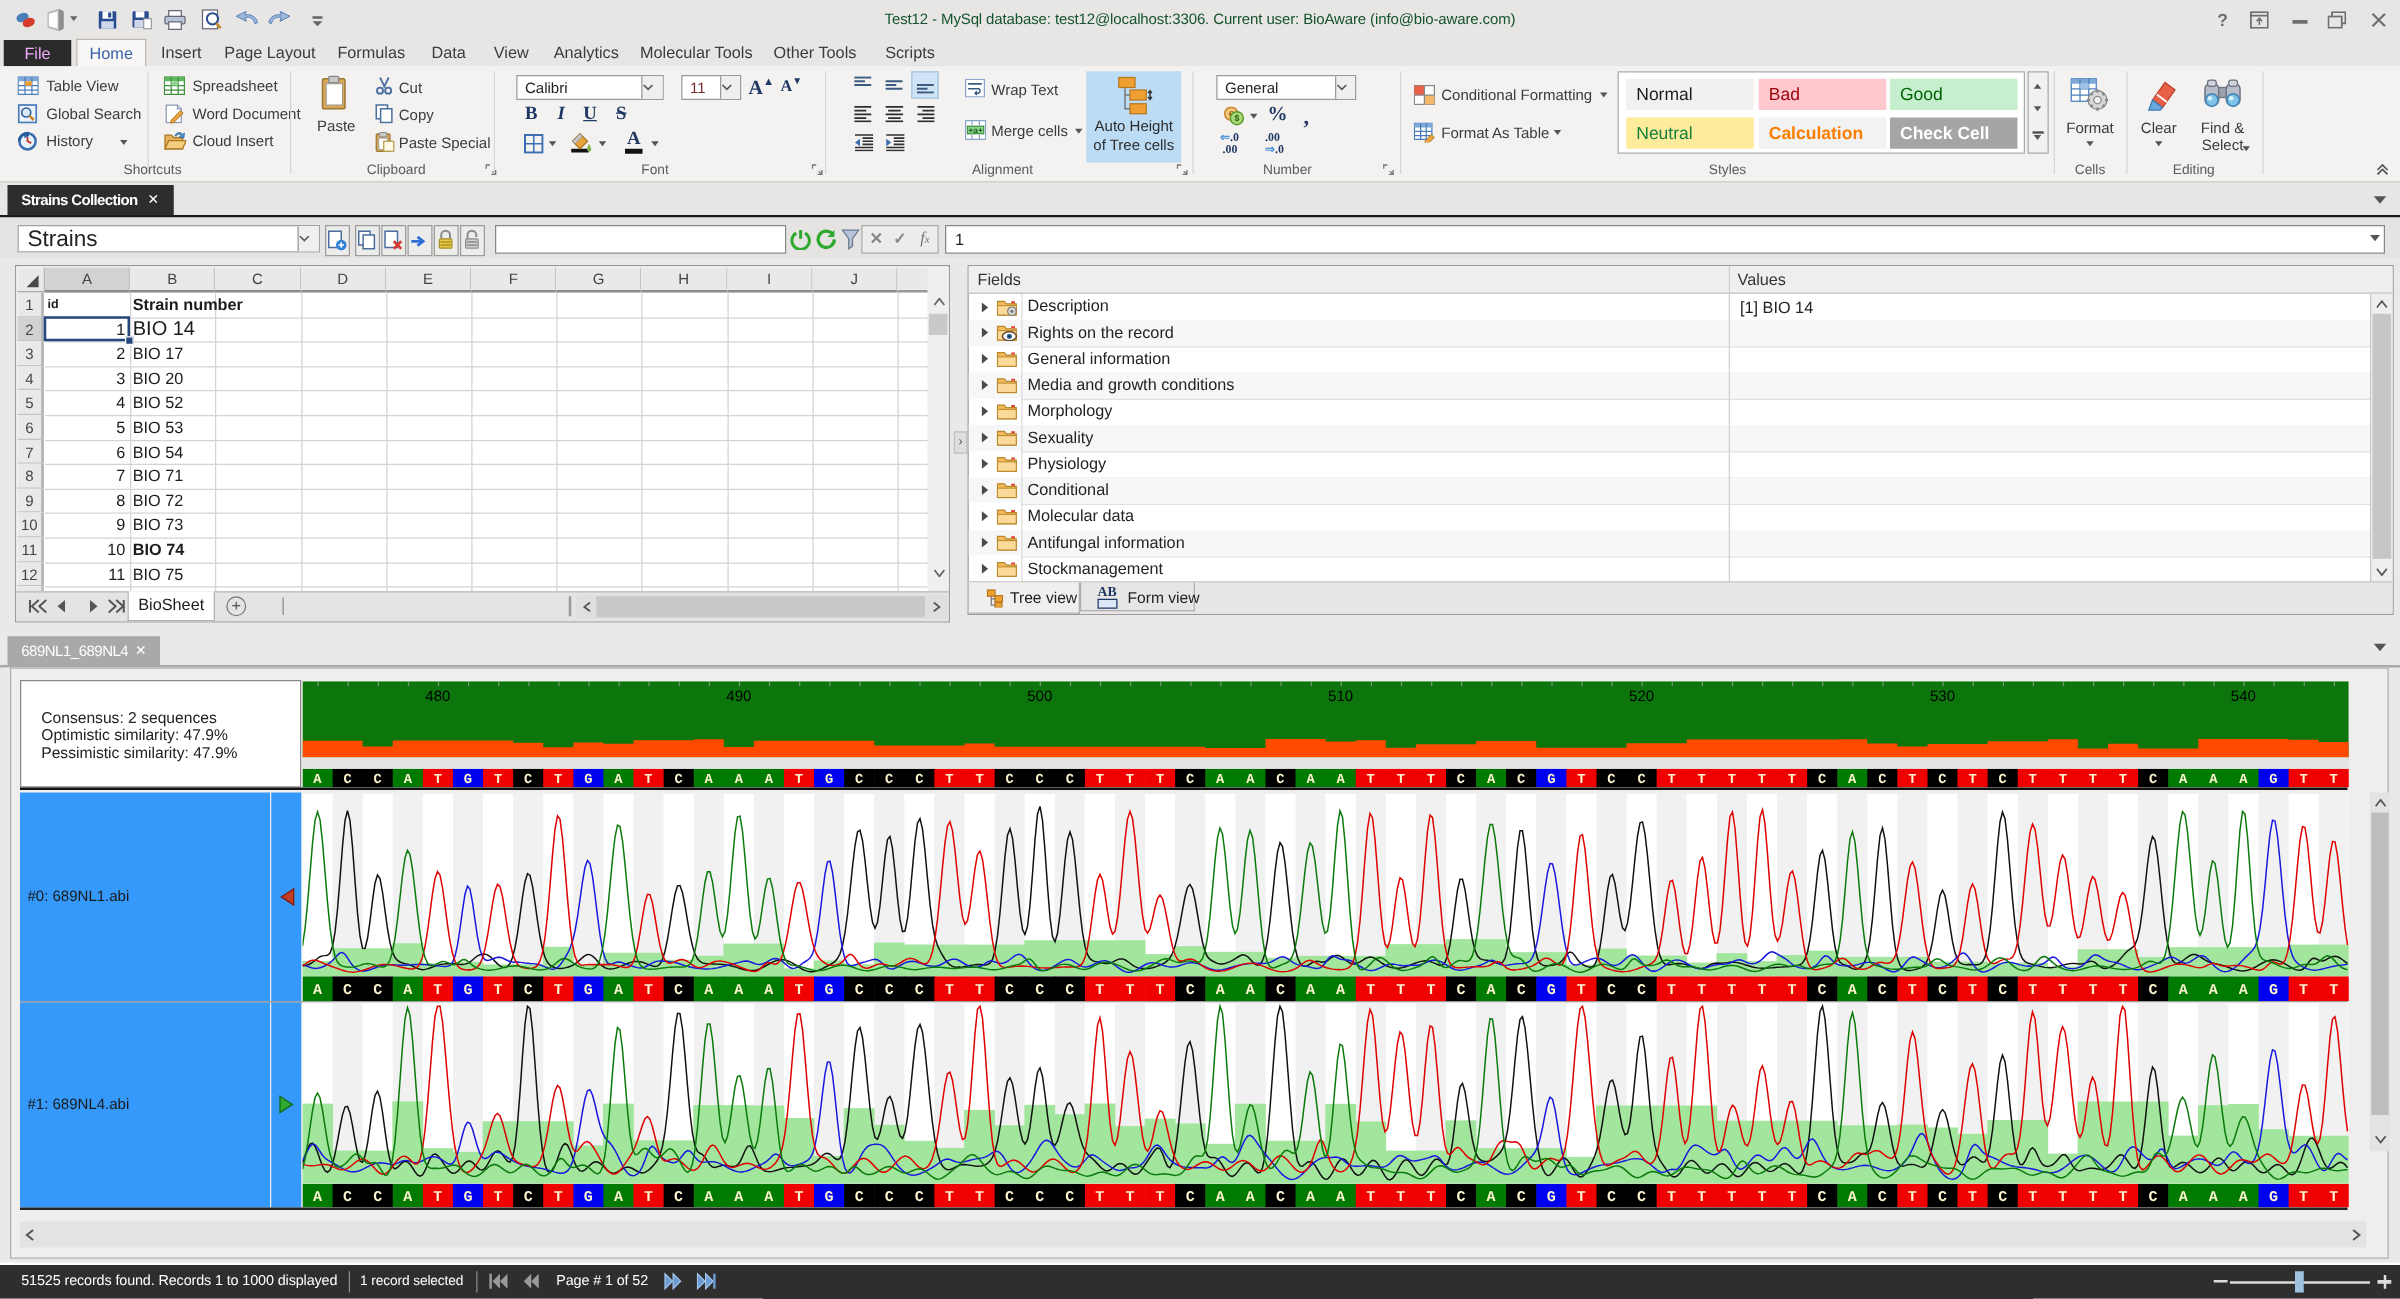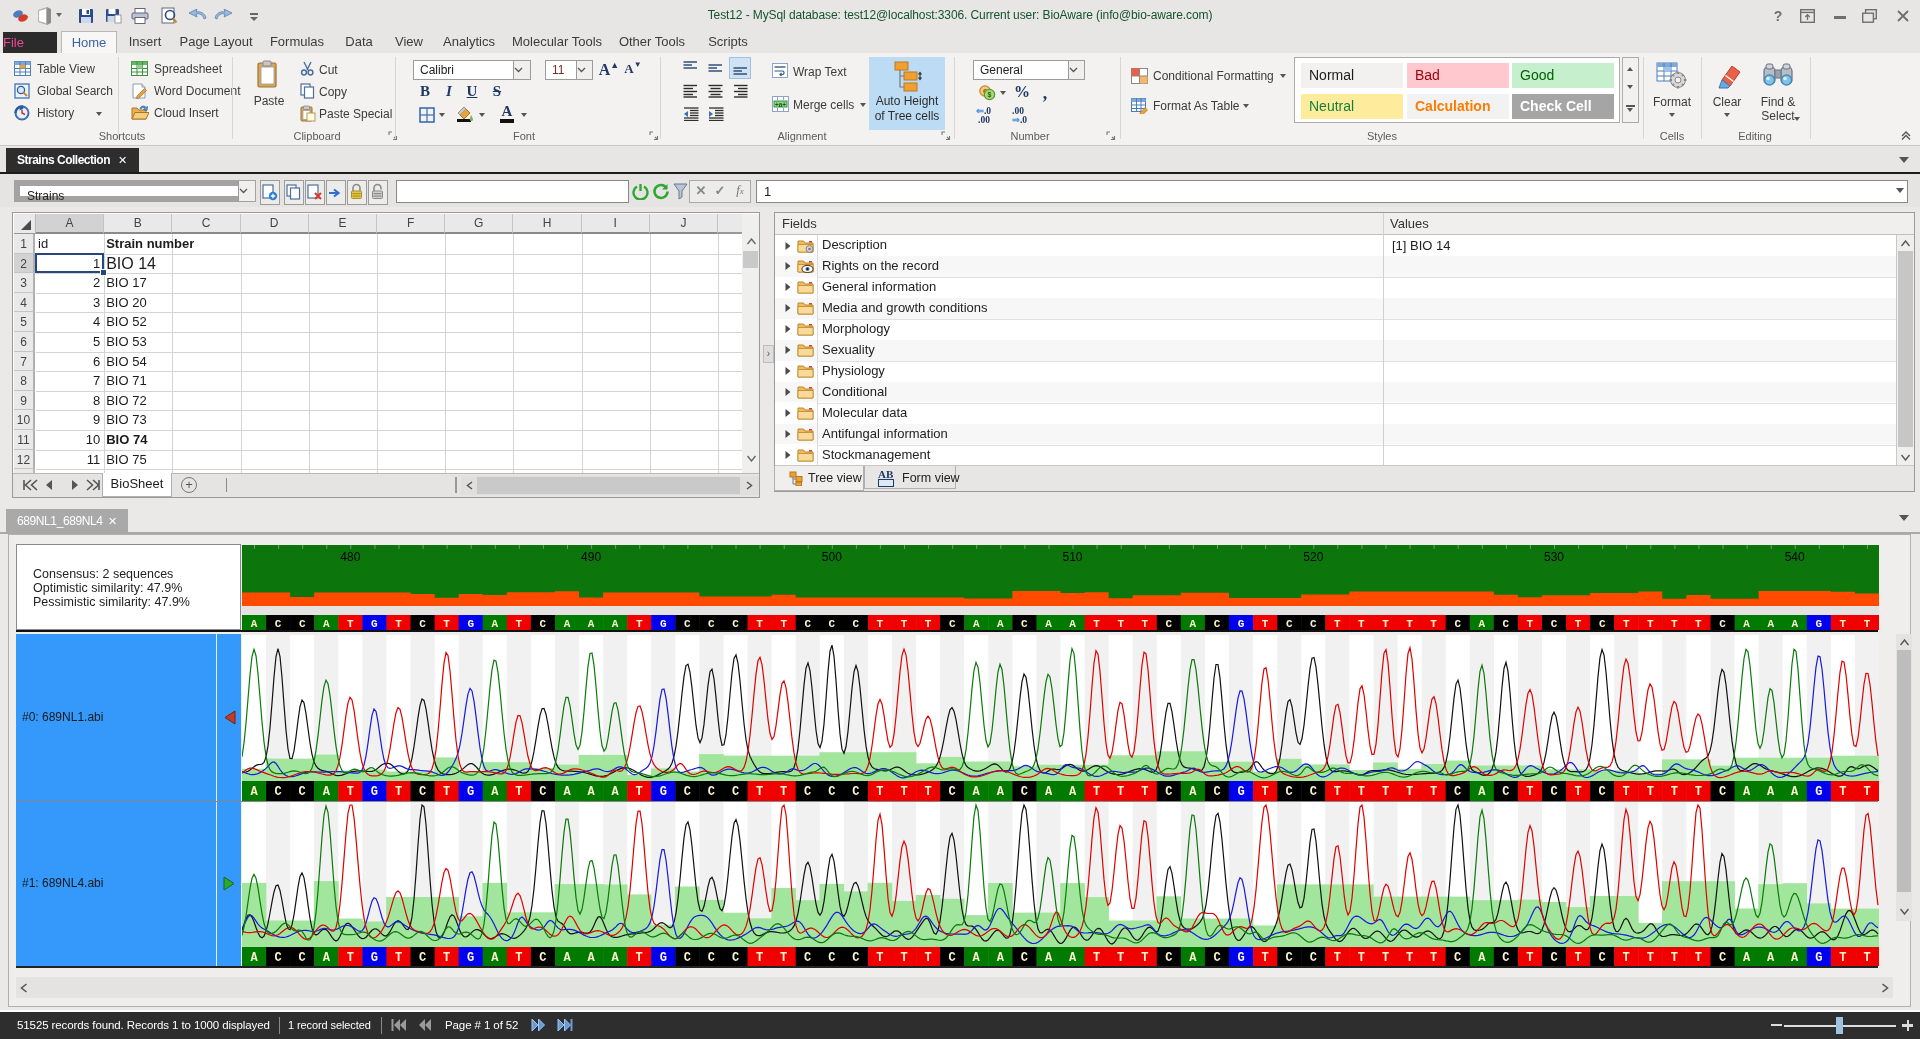--- a/index.html
+++ b/index.html
@@ -59,21 +59,21 @@
 <div class="abs" style="left:1834px;top:16px;width:12px;height:2.5px;background:#6f6f6f"></div>
 <svg class="abs" style="left:1862px;top:9px" width="15" height="14" viewBox="0 0 15 14">
     <rect x="3.6" y="0.7" width="10.7" height="9" fill="none" stroke="#6f6f6f" stroke-width="1.4"></rect>
     <rect x="0.7" y="4.2" width="10.7" height="9" fill="#e8e6e4" stroke="#6f6f6f" stroke-width="1.4"></rect>
   </svg>
 <svg class="abs" style="left:1896px;top:9px" width="14" height="14" viewBox="0 0 14 14">
     <path d="M2 2 L12 12 M12 2 L2 12" stroke="#6f6f6f" stroke-width="1.8"></path>
   </svg>
 
 <div class="abs" style="left:0;top:32px;width:1920px;height:21px;background:#e8e6e4"></div>
-<div class="abs" style="left:3px;top:32px;width:54px;height:21px;background:#2b2b2b;color:#ec4899;font-size:13px;text-align:left;line-height:21px">File</div>
+<div class="abs" style="left:3px;top:32px;width:54px;height:21px;background:#2b2b2b;color:#f0abfc;font-size:13px;text-align:center;line-height:21px">File</div>
 <div class="abs" style="left:61px;top:31px;width:56px;height:22px;background:#f8f7f6;border:1px solid #bbb8b4;border-bottom:none;color:#3a62a8;font-size:13px;text-align:center;line-height:21px">Home</div>
 <div class="abs" style="left:145px;top:32px;width:160px;height:21px;margin-left:-80px;color:#3b3b3b;font-size:13px;text-align:center;line-height:20px">Insert</div>
 <div class="abs" style="left:216px;top:32px;width:160px;height:21px;margin-left:-80px;color:#3b3b3b;font-size:13px;text-align:center;line-height:20px">Page Layout</div>
 <div class="abs" style="left:297px;top:32px;width:160px;height:21px;margin-left:-80px;color:#3b3b3b;font-size:13px;text-align:center;line-height:20px">Formulas</div>
 <div class="abs" style="left:359px;top:32px;width:160px;height:21px;margin-left:-80px;color:#3b3b3b;font-size:13px;text-align:center;line-height:20px">Data</div>
 <div class="abs" style="left:409px;top:32px;width:160px;height:21px;margin-left:-80px;color:#3b3b3b;font-size:13px;text-align:center;line-height:20px">View</div>
 <div class="abs" style="left:469px;top:32px;width:160px;height:21px;margin-left:-80px;color:#3b3b3b;font-size:13px;text-align:center;line-height:20px">Analytics</div>
 <div class="abs" style="left:557px;top:32px;width:160px;height:21px;margin-left:-80px;color:#3b3b3b;font-size:13px;text-align:center;line-height:20px">Molecular Tools</div>
 <div class="abs" style="left:652px;top:32px;width:160px;height:21px;margin-left:-80px;color:#3b3b3b;font-size:13px;text-align:center;line-height:20px">Other Tools</div>
 <div class="abs" style="left:728px;top:32px;width:160px;height:21px;margin-left:-80px;color:#3b3b3b;font-size:13px;text-align:center;line-height:20px">Scripts</div>
@@ -390,21 +390,21 @@
   </svg>
 
 <div class="abs" style="left:0;top:147px;width:1920px;height:25px;background:#e8e6e4"></div>
 <div class="abs" style="left:6px;top:148px;width:133px;height:24px;background:#2d2d2d"></div>
 <div class="abs" style="left:17px;top:148px;height:24px;color:#fff;font-size:12px;font-weight:bold;letter-spacing:-0.5px;line-height:24px">Strains Collection</div>
 <div class="abs" style="left:118px;top:148px;height:24px;color:#fff;font-size:11px;line-height:24px">✕</div>
 <div class="abs" style="left:0;top:172px;width:1920px;height:2px;background:#1c1c1c"></div>
 <div class="abs" style="left:1899px;top:157px;width:0;height:0;border:5px solid transparent;border-top:6px solid #555"></div>
 
 <div class="abs" style="left:0;top:174px;width:1920px;height:33px;background:#e5e4e3"></div>
-<div class="abs" style="left:14px;top:180px;width:242px;height:22px;background:#fff;border:6px solid #a3a3a3;font-size:12px;color:#222;line-height:20px"><span style="padding-left:7px">Strains</span></div>
+<div class="abs" style="left:14px;top:180px;width:242px;height:22px;background:#fff;border:1px solid #a3a3a3;font-size:18px;color:#222;line-height:20px"><span style="padding-left:7px">Strains</span></div>
 <div class="abs" style="left:238px;top:181px;width:17px;height:20px;background:#f0efee;border-left:1px solid #999;text-align:center">
     <svg style="margin-top:7px" width="9" height="6" viewBox="0 0 9 6">
       <path d="M1 1 L4.5 4.5 L8 1" fill="none" stroke="#555" stroke-width="1.3"></path>
     </svg>
   </div>
 <div class="abs" style="left:259.5px;top:180px;width:20.5px;height:25px;background:#ececeb;border:1px solid #9c9c9c"></div>
 <div class="abs" style="left:283.5px;top:180px;width:20.5px;height:25px;background:#ececeb;border:1px solid #9c9c9c"></div>
 <div class="abs" style="left:304.7px;top:180px;width:20.5px;height:25px;background:#ececeb;border:1px solid #9c9c9c"></div>
 <div class="abs" style="left:325.5px;top:180px;width:20.5px;height:25px;background:#ececeb;border:1px solid #9c9c9c"></div>
 <div class="abs" style="left:346.8px;top:180px;width:20.5px;height:25px;background:#ececeb;border:1px solid #9c9c9c"></div>
@@ -502,21 +502,21 @@
 <div class="abs" style="left:36px;top:292.8px;width:718.0px;height:1px;background:#d4d4d4"></div>
 <div class="abs" style="left:36px;top:312.4px;width:718.0px;height:1px;background:#d4d4d4"></div>
 <div class="abs" style="left:36px;top:332.0px;width:718.0px;height:1px;background:#d4d4d4"></div>
 <div class="abs" style="left:36px;top:351.6px;width:718.0px;height:1px;background:#d4d4d4"></div>
 <div class="abs" style="left:36px;top:371.2px;width:718.0px;height:1px;background:#d4d4d4"></div>
 <div class="abs" style="left:36px;top:390.8px;width:718.0px;height:1px;background:#d4d4d4"></div>
 <div class="abs" style="left:36px;top:410.4px;width:718.0px;height:1px;background:#d4d4d4"></div>
 <div class="abs" style="left:36px;top:430.0px;width:718.0px;height:1px;background:#d4d4d4"></div>
 <div class="abs" style="left:36px;top:449.6px;width:718.0px;height:1px;background:#d4d4d4"></div>
 <div class="abs" style="left:36px;top:469.2px;width:718.0px;height:1px;background:#d4d4d4"></div>
-<div class="abs" style="left:38.0px;top:234.0px;width:64.2px;height:19.6px;color:#1c1c1c;font-size:13px;font-weight:normal;line-height:20px">id</div>
+<div class="abs" style="left:38.0px;top:234.0px;width:64.2px;height:19.6px;color:#1c1c1c;font-size:10px;font-weight:bold;line-height:20px">id</div>
 <div class="abs" style="left:106.2px;top:234.0px;width:136.4px;height:19.6px;color:#1c1c1c;font-size:13px;font-weight:bold;line-height:20px">Strain number</div>
 <div class="abs" style="left:36.0px;top:253.6px;width:64.2px;height:19.6px;color:#1c1c1c;font-size:13px;text-align:right;line-height:20px">1</div>
 <div class="abs" style="left:106.2px;top:253.6px;width:136.4px;height:19.6px;color:#1c1c1c;font-size:16px;font-weight:normal;line-height:20px">BIO 14</div>
 <div class="abs" style="left:36.0px;top:273.2px;width:64.2px;height:19.6px;color:#1c1c1c;font-size:13px;text-align:right;line-height:20px">2</div>
 <div class="abs" style="left:106.2px;top:273.2px;width:136.4px;height:19.6px;color:#1c1c1c;font-size:13px;font-weight:normal;line-height:20px">BIO 17</div>
 <div class="abs" style="left:36.0px;top:292.8px;width:64.2px;height:19.6px;color:#1c1c1c;font-size:13px;text-align:right;line-height:20px">3</div>
 <div class="abs" style="left:106.2px;top:292.8px;width:136.4px;height:19.6px;color:#1c1c1c;font-size:13px;font-weight:normal;line-height:20px">BIO 20</div>
 <div class="abs" style="left:36.0px;top:312.4px;width:64.2px;height:19.6px;color:#1c1c1c;font-size:13px;text-align:right;line-height:20px">4</div>
 <div class="abs" style="left:106.2px;top:312.4px;width:136.4px;height:19.6px;color:#1c1c1c;font-size:13px;font-weight:normal;line-height:20px">BIO 52</div>
 <div class="abs" style="left:36.0px;top:332.0px;width:64.2px;height:19.6px;color:#1c1c1c;font-size:13px;text-align:right;line-height:20px">5</div>

